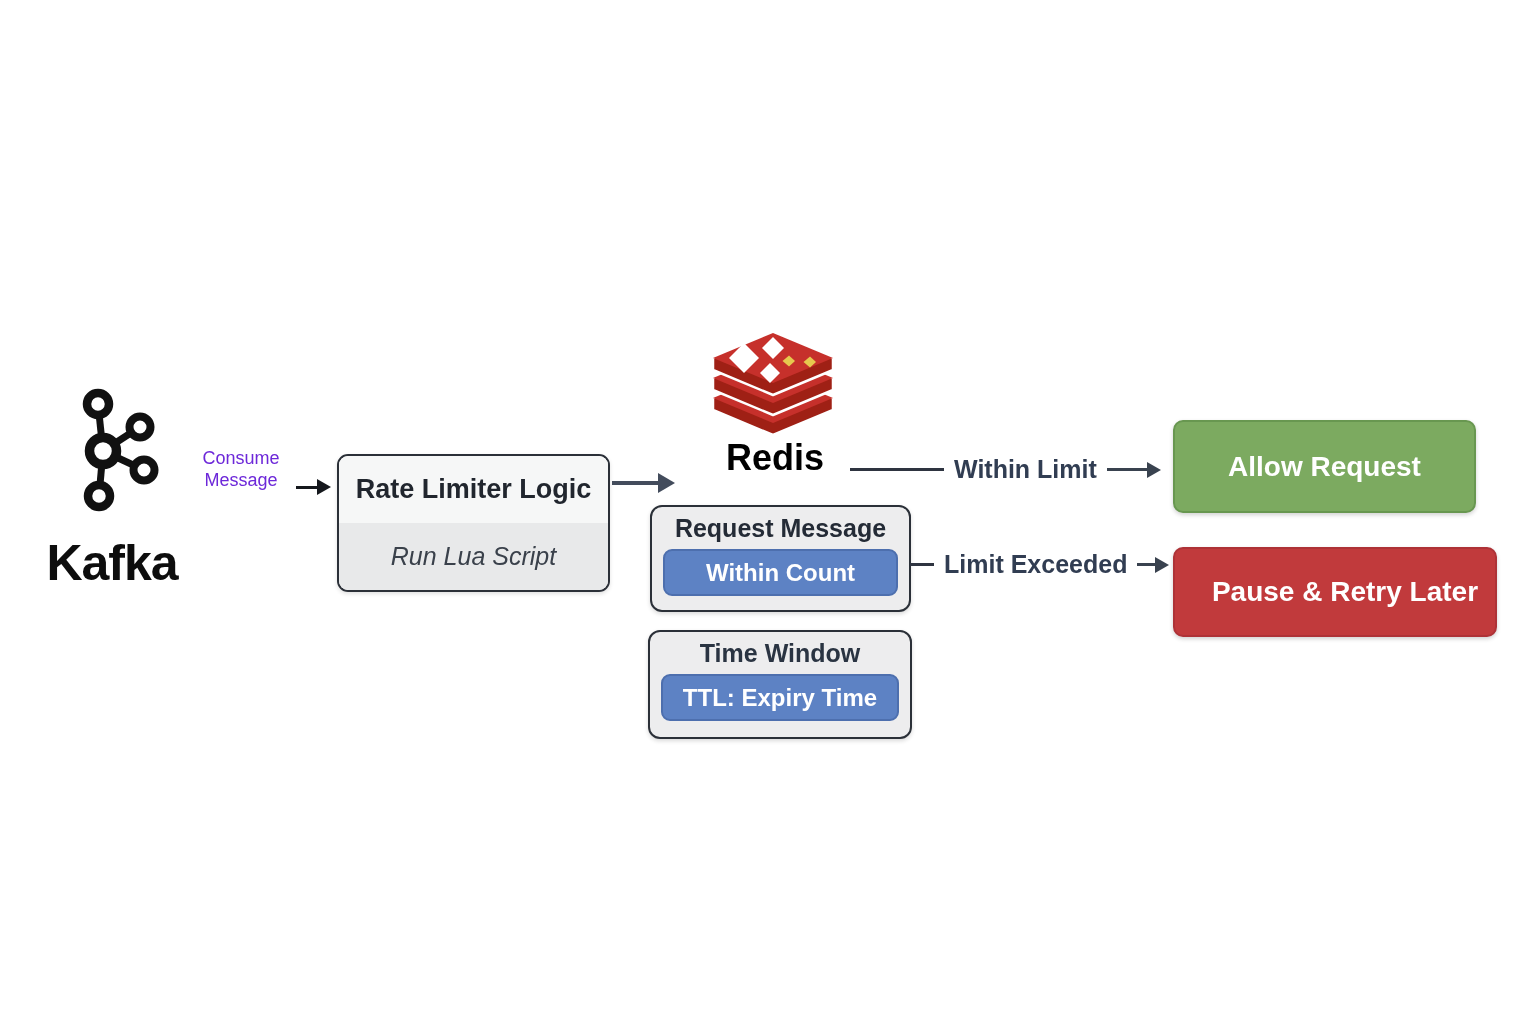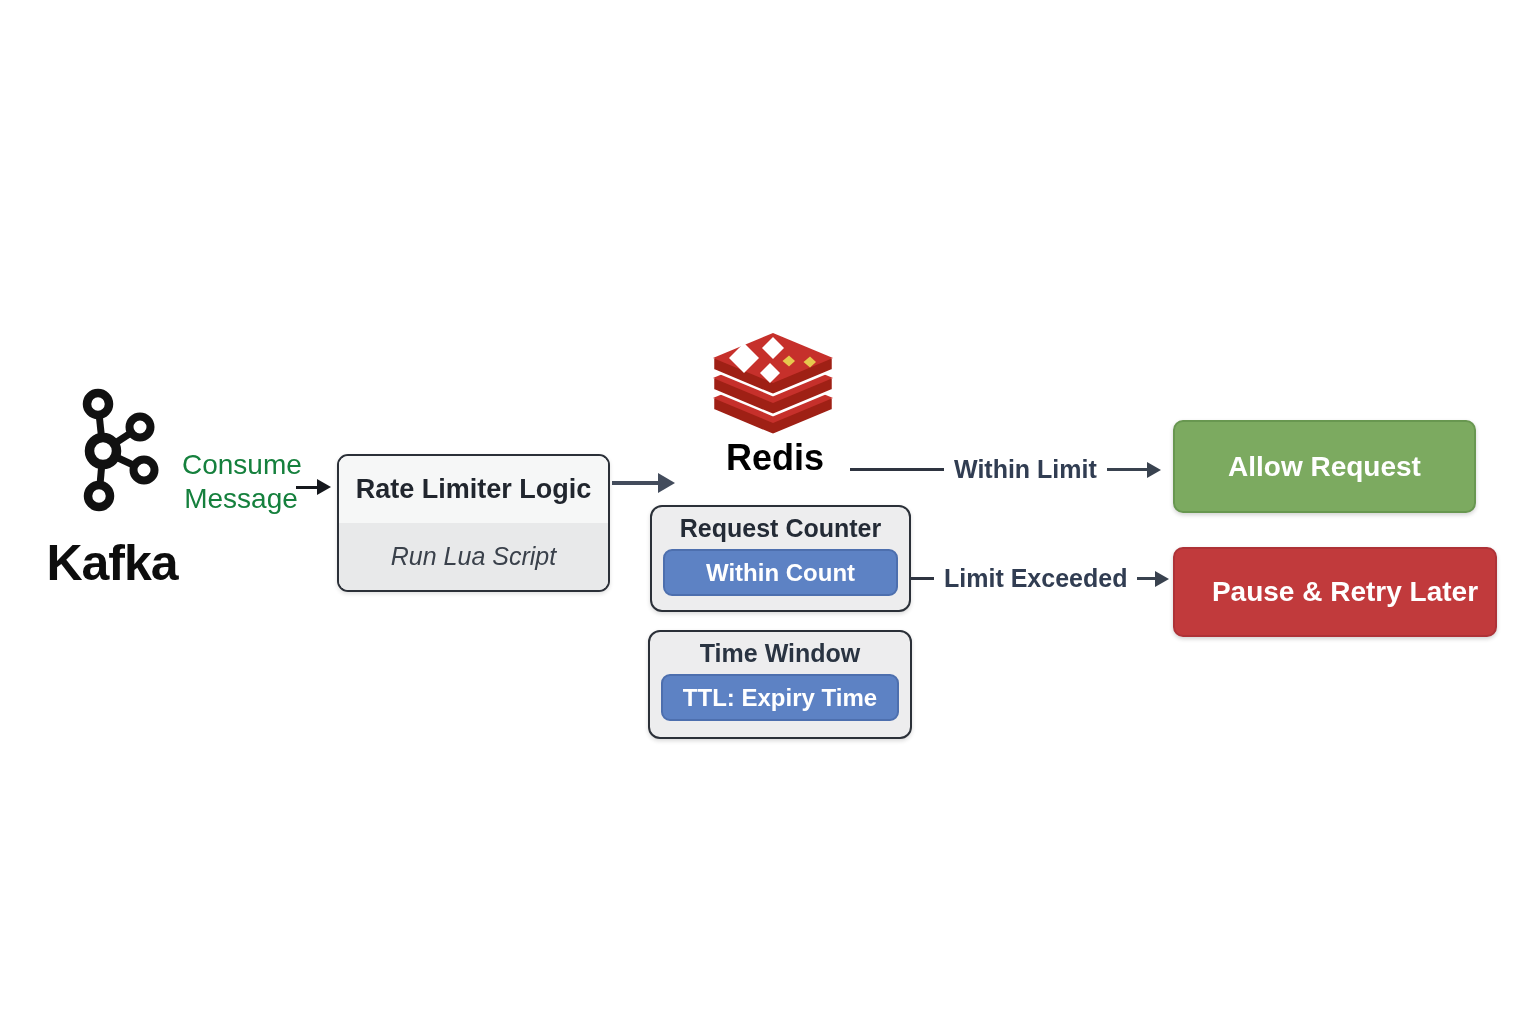--- a/index.html
+++ b/index.html
@@ -29,21 +29,21 @@
   .head.big {
     border-top:10px solid transparent; border-bottom:10px solid transparent;
     border-left:17px solid #434c5c;
   }
   .edge-label {
     font-weight:700; font-size:25px; color:#313d52;
     padding:0 10px; white-space:nowrap;
   }
   .consume-label {
     left:182px; top:448px; width:118px; text-align:center;
-    font-weight:500; font-size:28px; line-height:1.2; color:#15803d;
+    font-weight:500; font-size:18px; line-height:1.2; color:#6d28d9;
   }
 
   
   .rl-box {
     left:337px; top:413px; width:269px; height:134px;
     border:2.5px solid #2b3038; border-radius:11px; overflow:hidden;
     box-shadow:0 2px 4px rgba(0,0,0,.12);
     display:flex; flex-direction:column;margin-top:41px;
   }
   .rl-top {
@@ -151,25 +151,25 @@
   <div class="abs connector" style="left:850px; top:455px;">
     <div class="shaft" style="width:94px; height:2.5px; background:#2e3440;"></div>
     <div class="edge-label">Within Limit</div>
     <div class="shaft" style="width:40px;"></div>
     <div class="head"></div>
   </div>
 
   <div class="abs outcome allow">Allow Request</div>
 
   <div class="abs db-box req-box">
-    <div class="db-title">Request Counter</div>
+    <div class="db-title">Request Message</div>
     <div class="chip">Within Count</div>
   </div>
 
-  <div class="abs connector" style="left:910px; top:564px;">
+  <div class="abs connector" style="left:910px; top:550px;">
     <div class="shaft" style="width:24px; background:#2e3440;"></div>
     <div class="edge-label">Limit Exceeded</div>
     <div class="shaft" style="width:18px;"></div>
     <div class="head"></div>
   </div>
 
   <div class="abs outcome pause">Pause &amp; Retry Later</div>
 
   <div class="abs db-box time-box">
     <div class="db-title" style="color:#2a3442;">Time Window</div>

